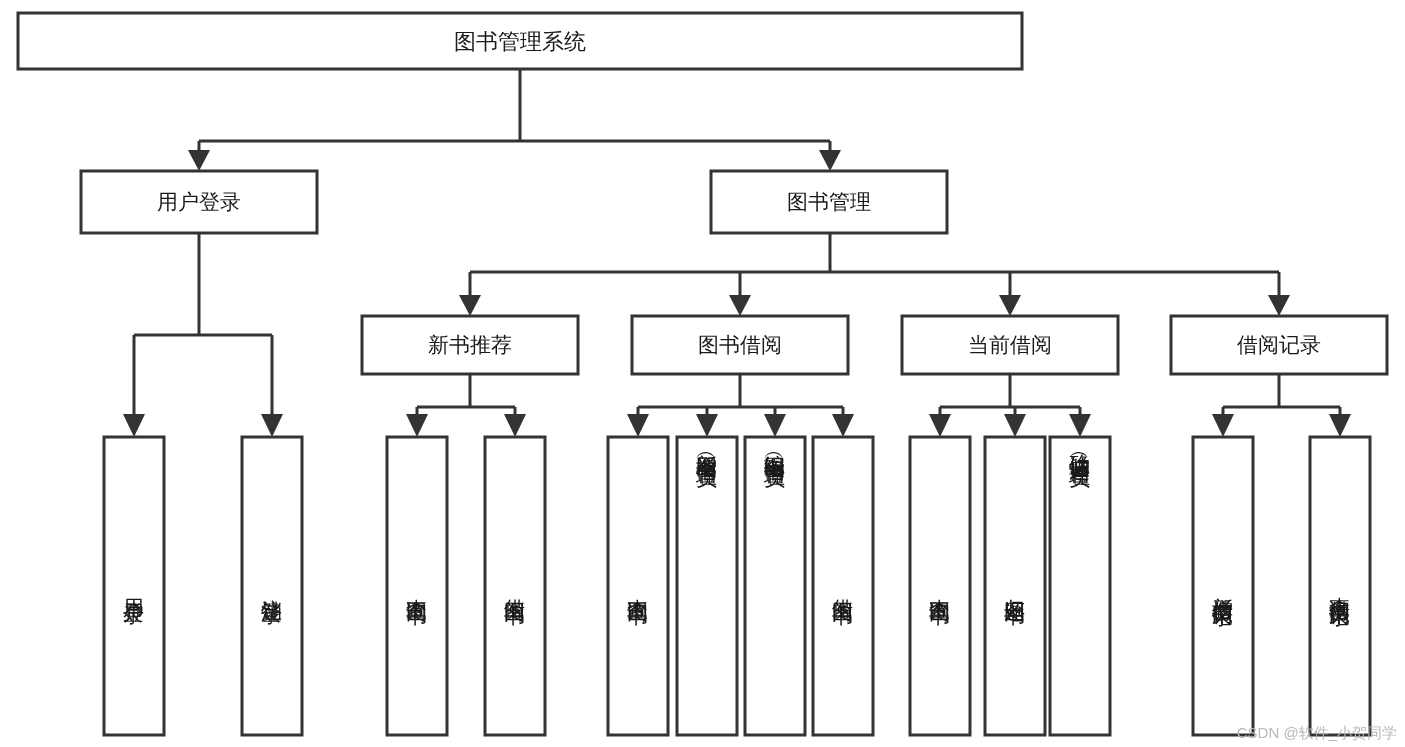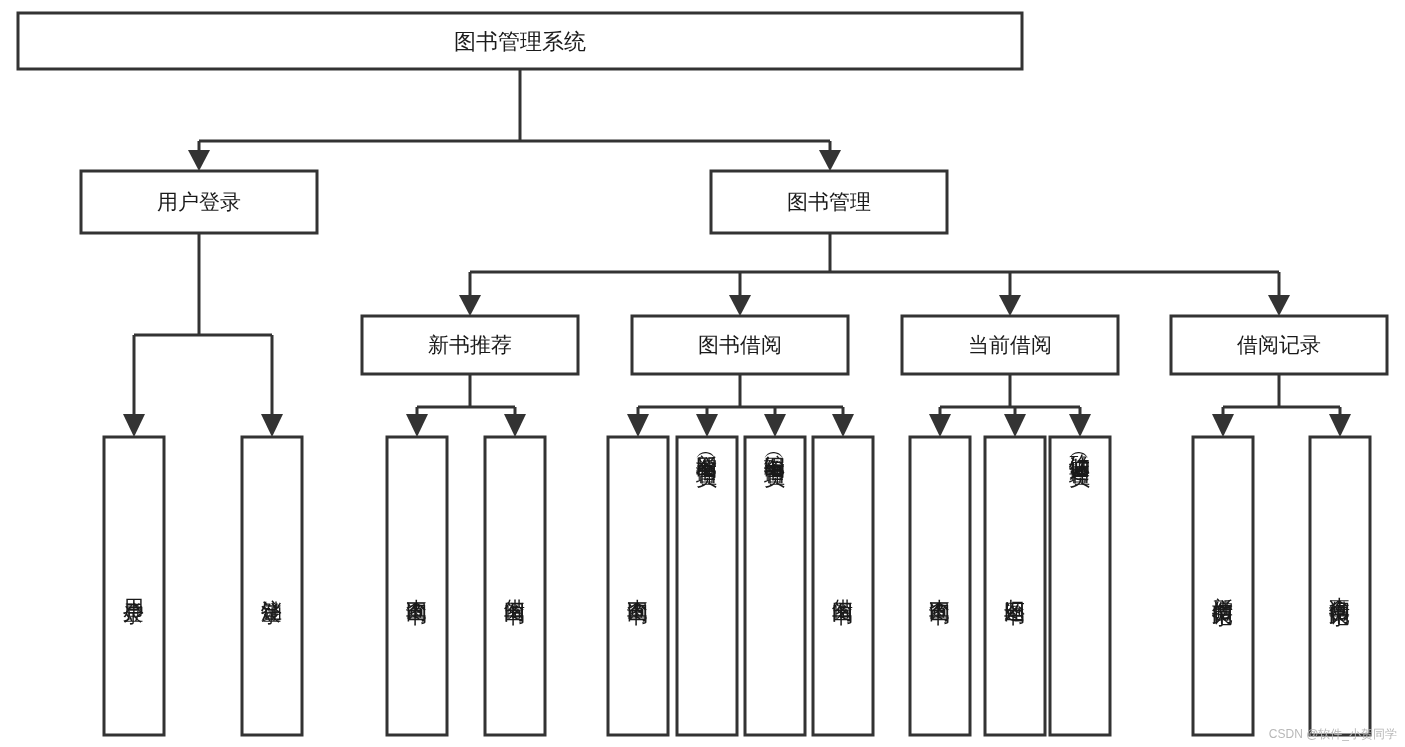--- a/index.html
+++ b/index.html
@@ -65,21 +65,21 @@
     color: #1a1a1a;
     letter-spacing: 2px;
     white-space: nowrap;
     text-align: center;
   }
   .watermark {
     position: absolute;
     right: 8px;
     bottom: 4px;
     font-family: "Liberation Sans", "DejaVu Sans", sans-serif;
-    font-size: 12px;
+    font-size: 15px;
     color: #b8b8b8;
     user-select: none;
     white-space: nowrap;
   }
 </style>
 </head>
 <body>
 
 <div id="diagram-root">
 

